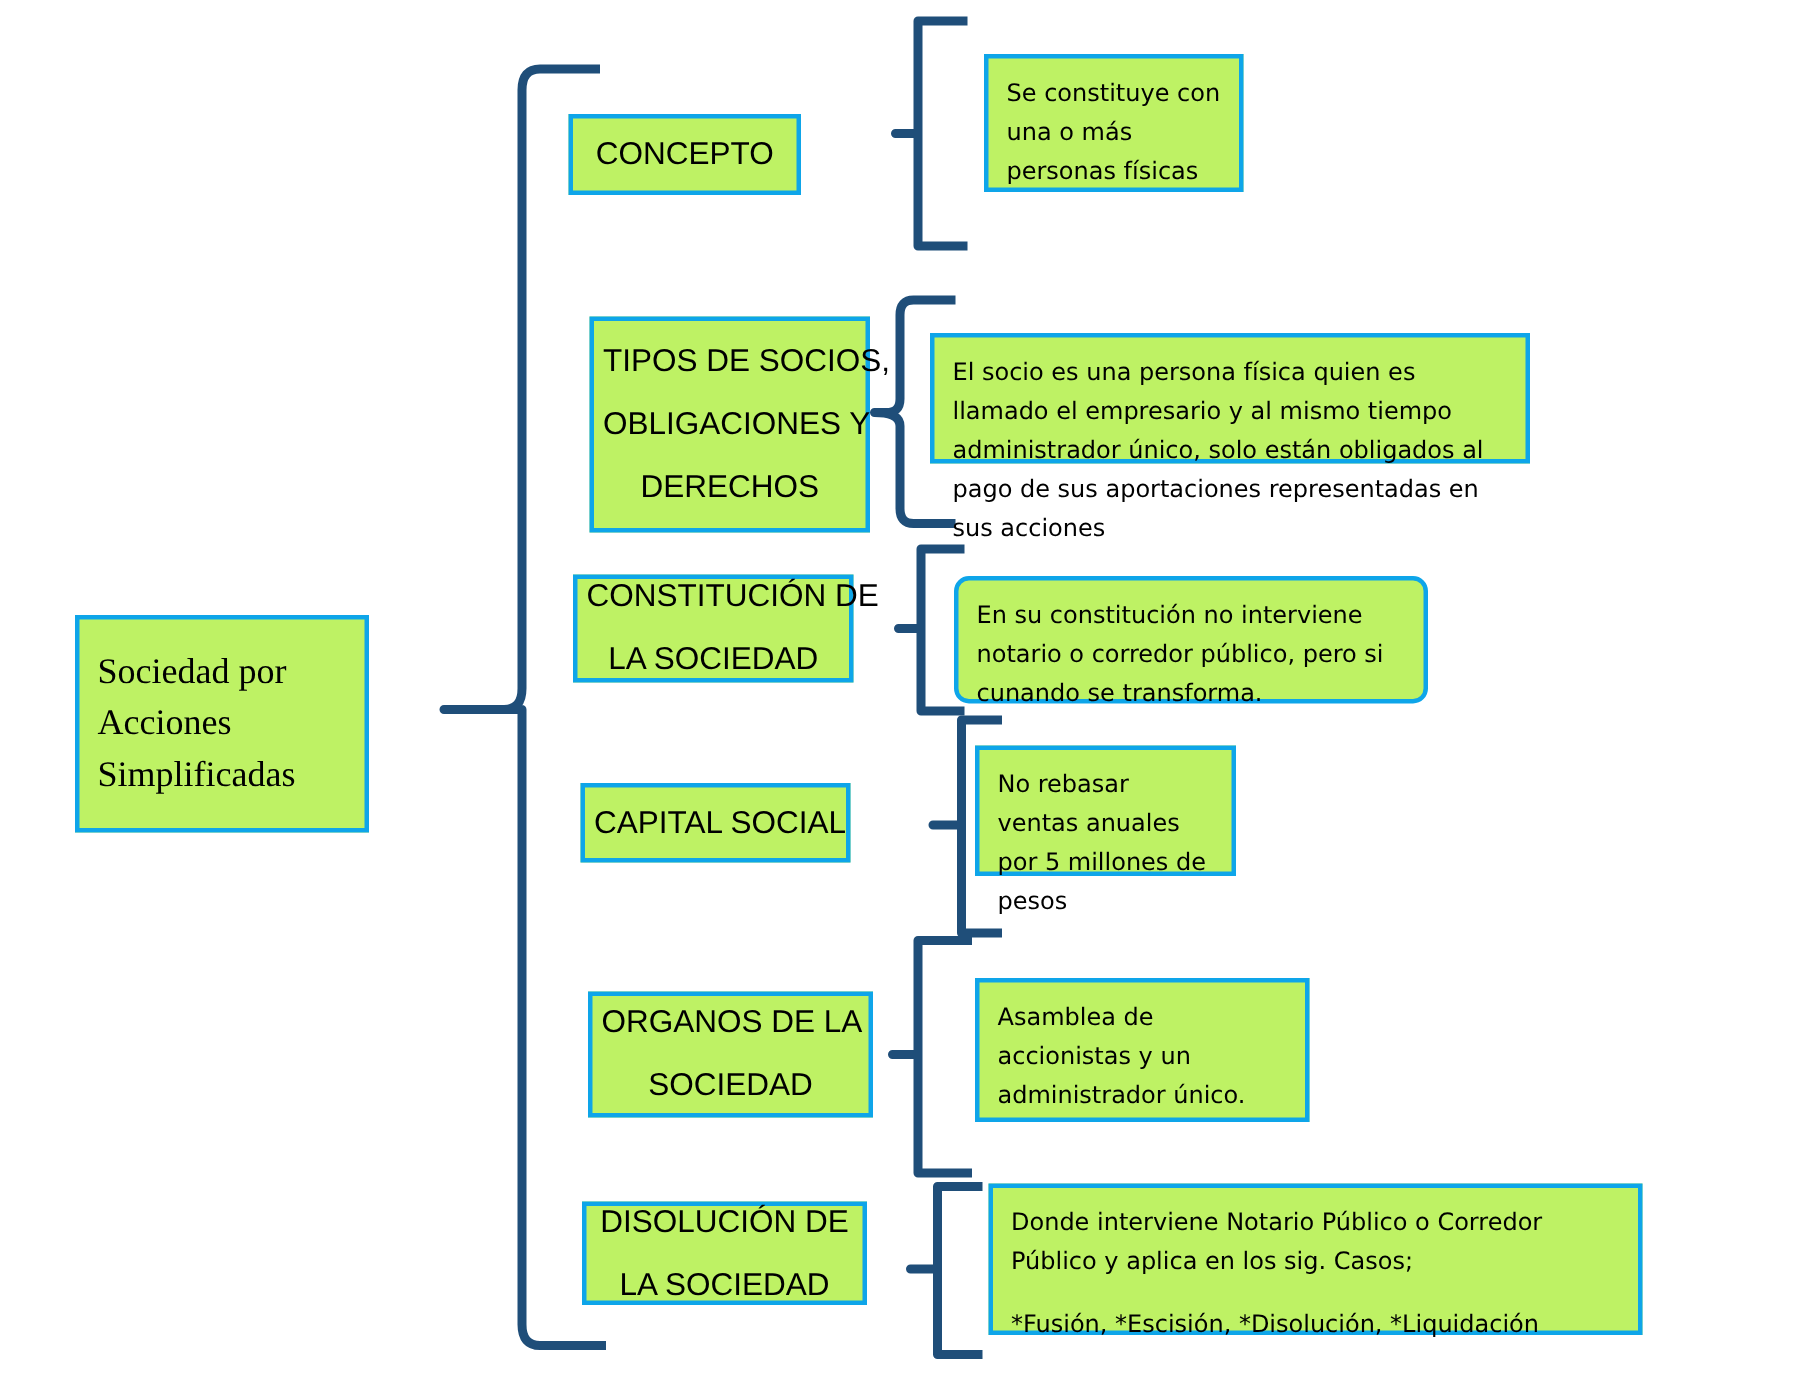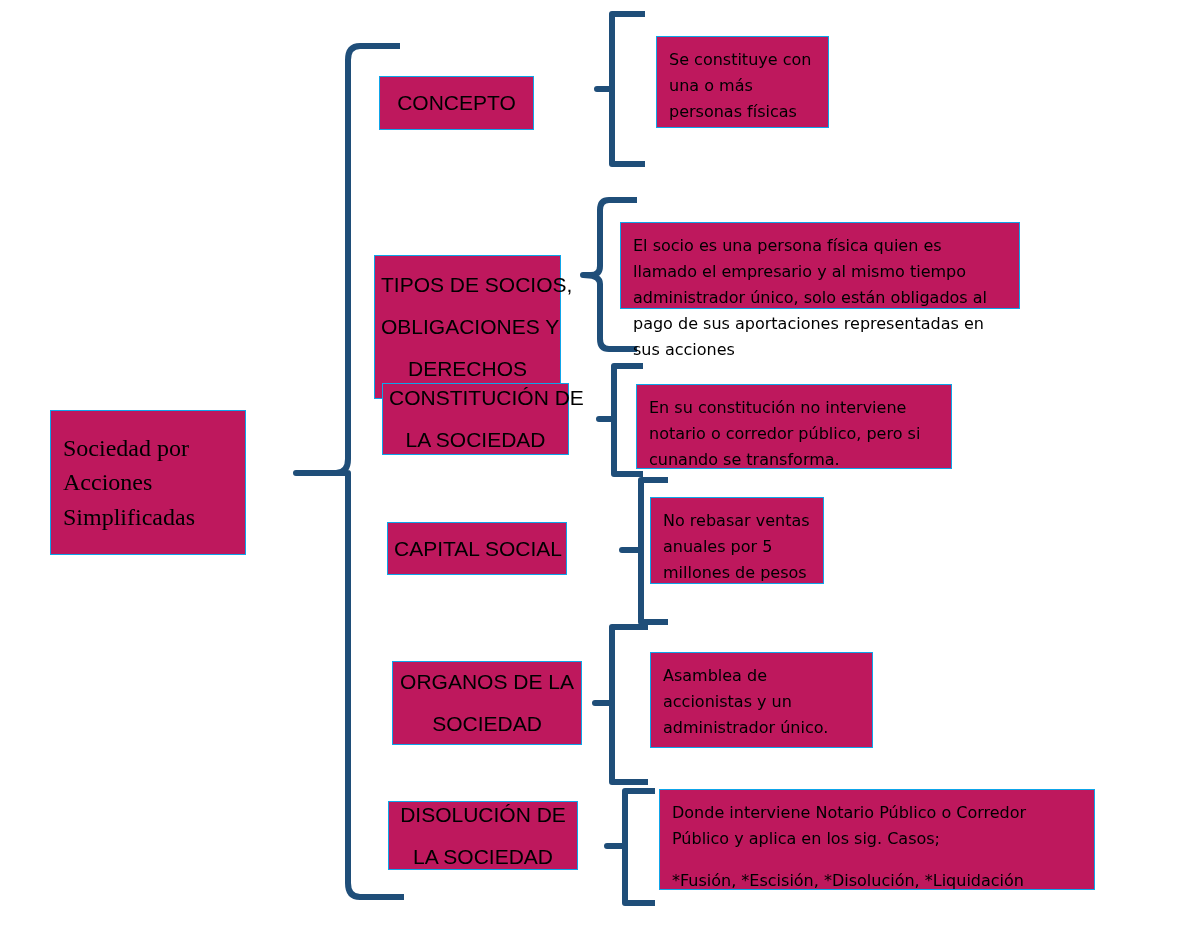--- a/index.html
+++ b/index.html
@@ -23,22 +23,22 @@
     position: absolute;
     left: 0;
     top: 0;
     width: 1200px;
     height: 927px;
     pointer-events: none;
   }
   .node {
     position: absolute;
     box-sizing: border-box;
-    border: 1px solid #0ea5e9;
-    background: #be185d;
+    border: 3px solid #0ea5e9;
+    background: #bef264;
     display: flex;
     flex-direction: column;
     justify-content: center;
   }
   .root-node {
     font-family: "Liberation Serif", serif;
     font-size: 24px;
     line-height: 1.42;
     padding: 6px 0 6px 12px;
     text-align: left;
@@ -103,34 +103,34 @@
     <span class="line">Simplificadas</span>
   </div>
 
   <div class="node branch-node" style="left:379px; top:76px; width:155px; height:54px;">
     <span class="line">CONCEPTO</span>
   </div>
   <div class="node detail-node" style="left:656px; top:36px; width:173px; height:92px;">
     <p>Se constituye con una o más personas físicas</p>
   </div>
 
-  <div class="node branch-node" style="left:374px; top:211px; width:187px; height:144px;margin-top:44px;">
+  <div class="node branch-node" style="left:393px; top:211px; width:187px; height:144px;">
     <span class="line">TIPOS DE SOCIOS,</span>
     <span class="line">OBLIGACIONES Y</span>
     <span class="line">DERECHOS</span>
   </div>
   <div class="node detail-node" style="left:620px; top:222px; width:400px; height:87px;">
     <p>El socio es una persona física quien es llamado el empresario y al mismo tiempo administrador único, solo están obligados al pago de sus aportaciones representadas en sus acciones</p>
   </div>
 
   <div class="node branch-node" style="left:382px; top:383px; width:187px; height:72px;">
     <span class="line">CONSTITUCIÓN DE</span>
     <span class="line">LA SOCIEDAD</span>
   </div>
-  <div class="node detail-node" style="left:636px; top:384px; width:316px; height:85px;">
+  <div class="node detail-node" style="left:636px; top:384px; width:316px; height:85px;border-radius:10px;">
     <p>En su constitución no interviene notario o corredor público, pero si cunando se transforma.</p>
   </div>
 
   <div class="node branch-node" style="left:387px; top:522px; width:180px; height:53px;">
     <span class="line">CAPITAL SOCIAL</span>
   </div>
   <div class="node detail-node" style="left:650px; top:497px; width:174px; height:87px;">
     <p>No rebasar ventas anuales por 5 millones de pesos</p>
   </div>
 

